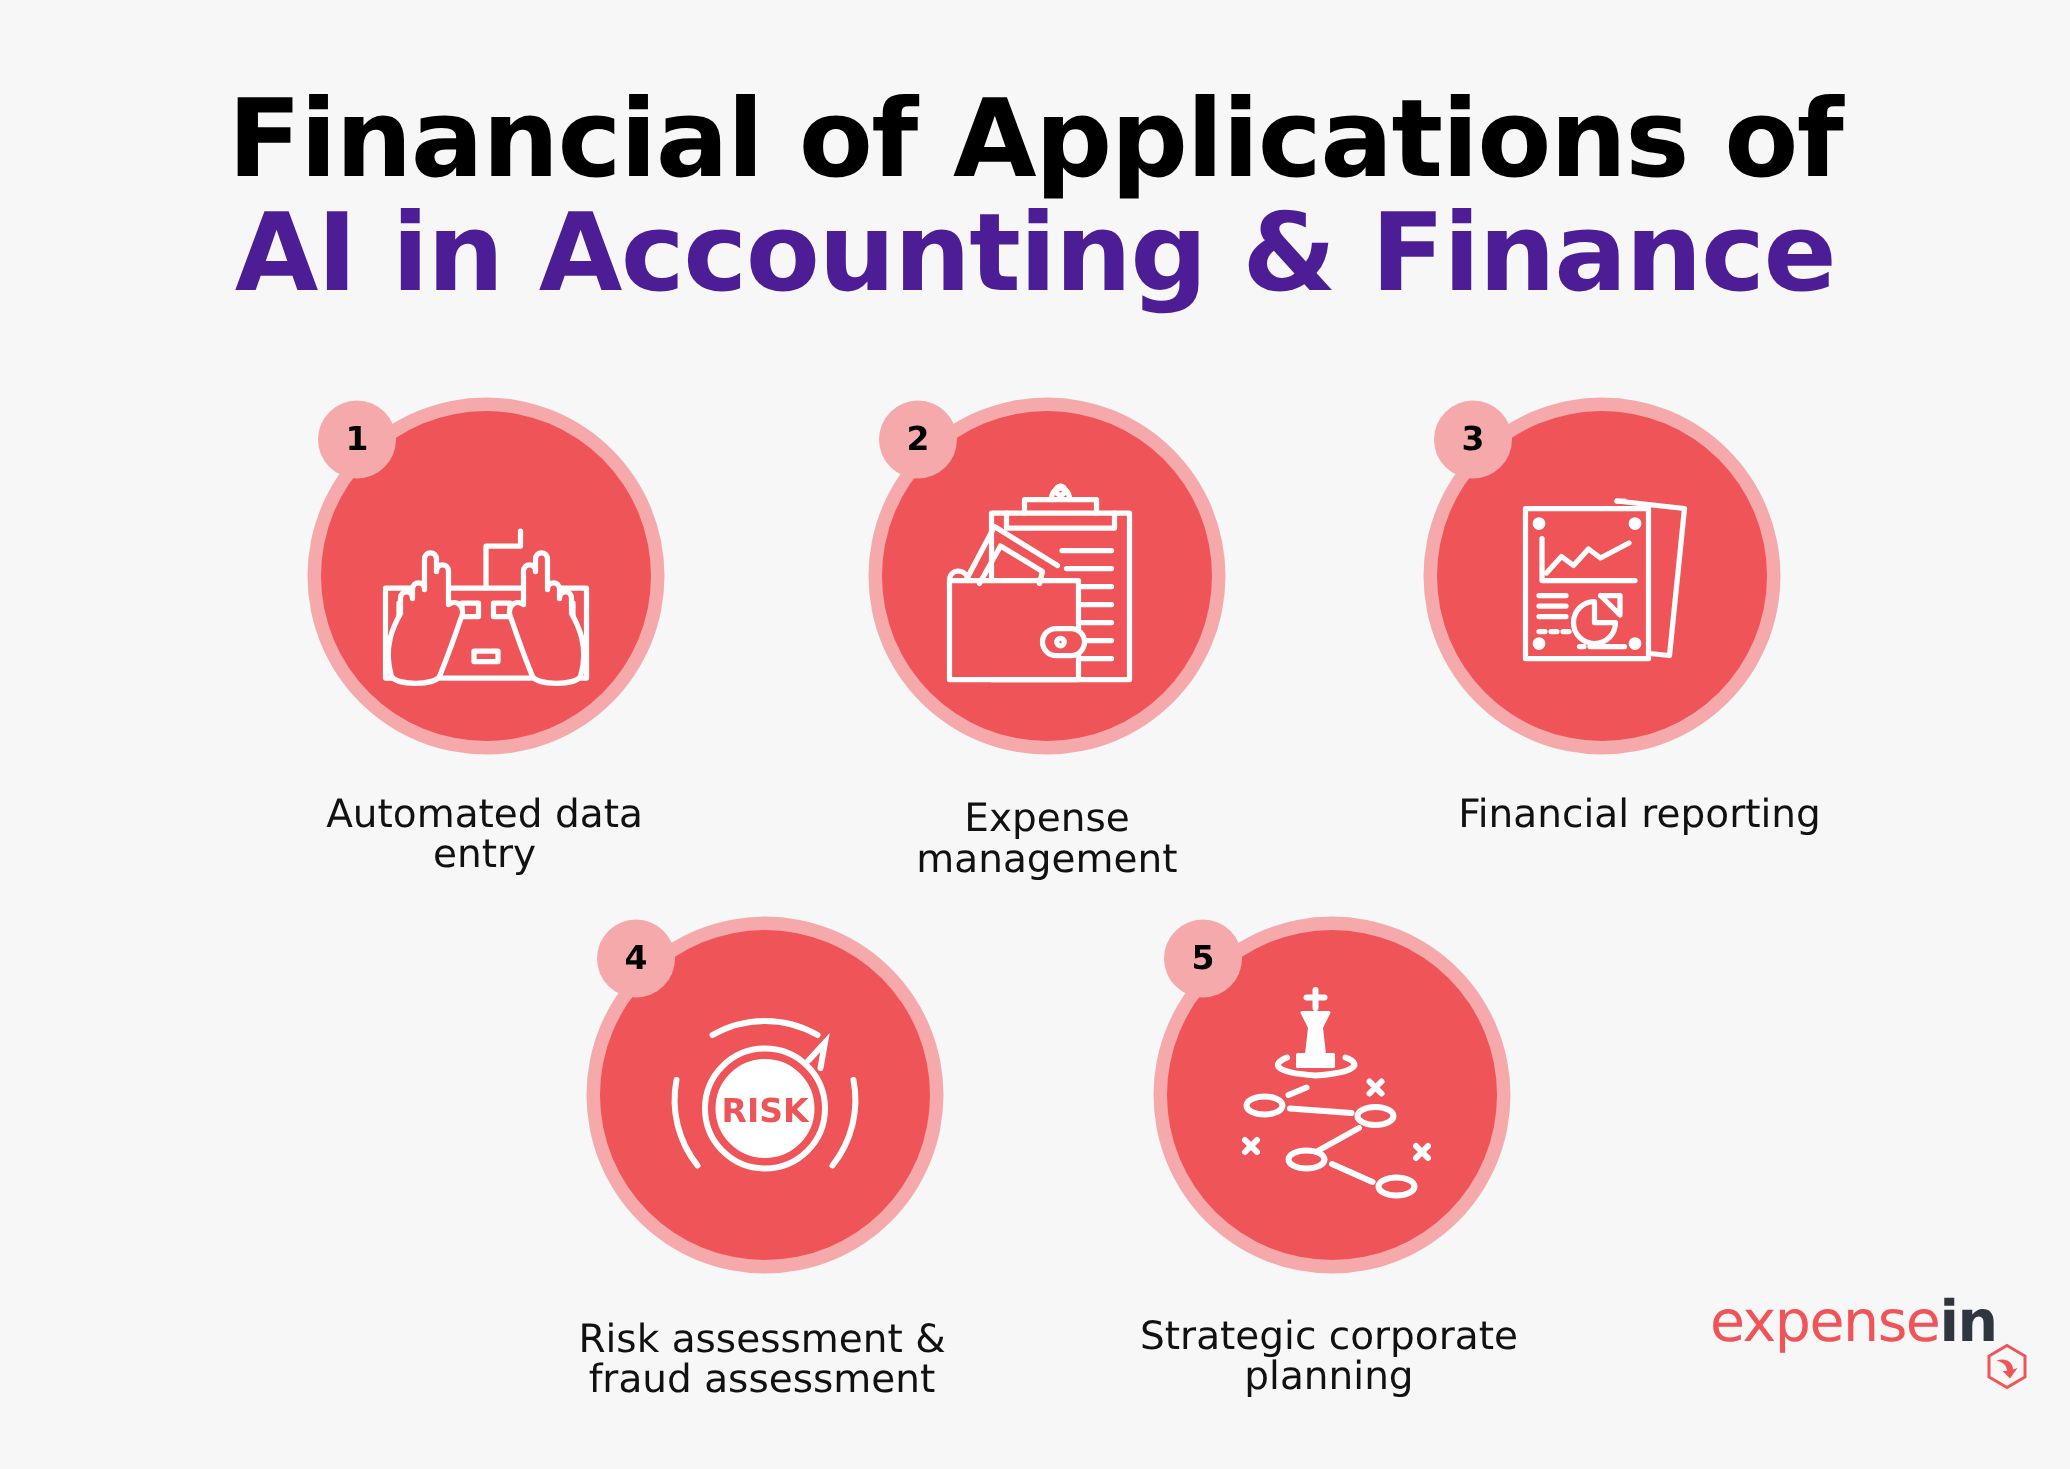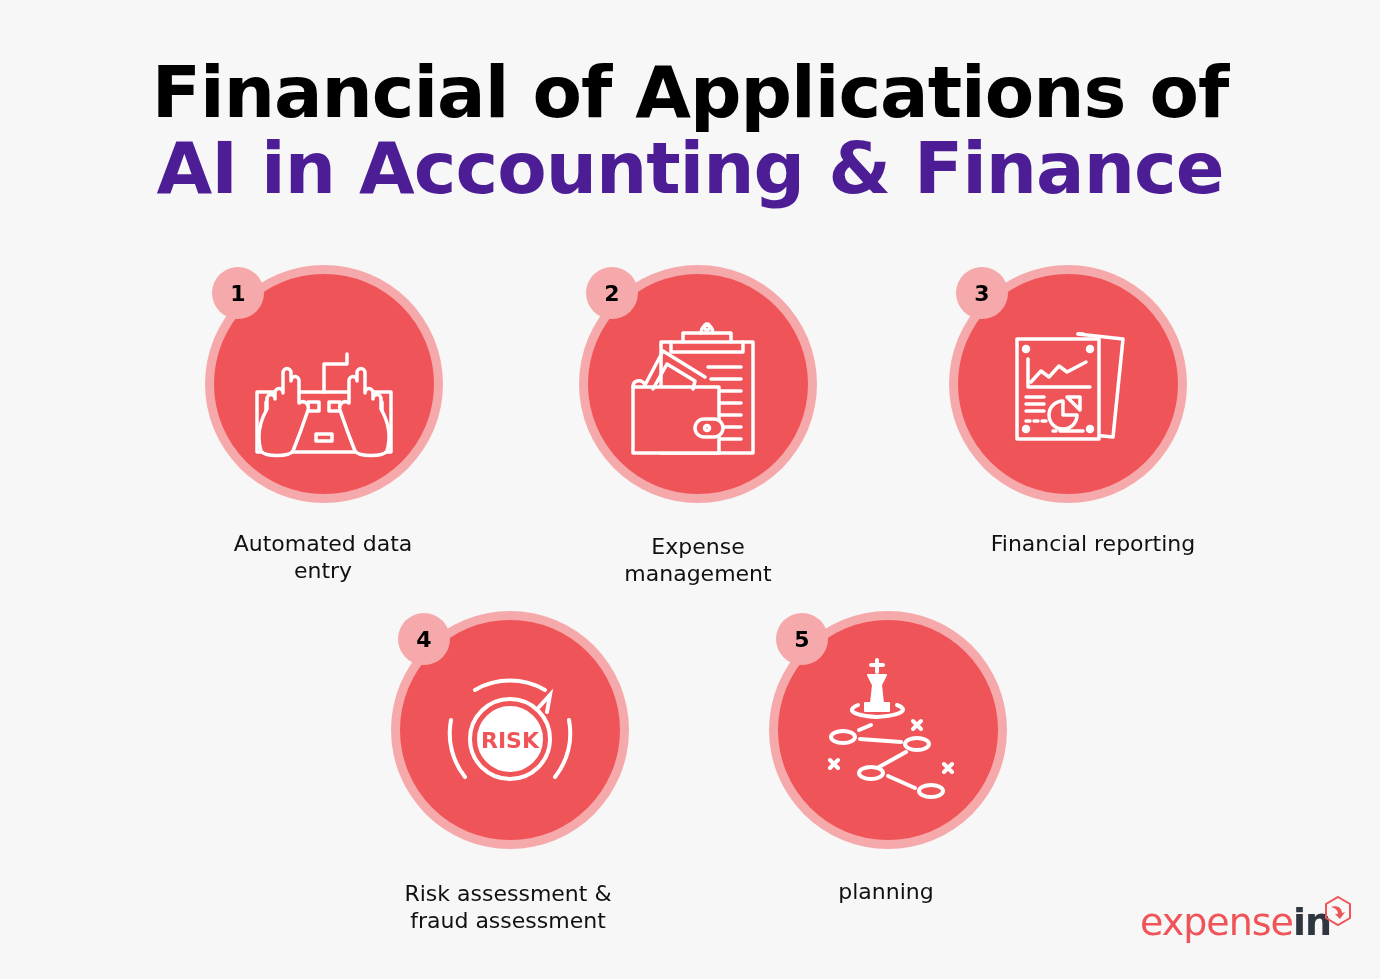--- a/index.html
+++ b/index.html
@@ -24,24 +24,24 @@
     background:#ef5458;
   }
   .badge {
     position:absolute; left:7px; top:2px; width:52px; height:52px; border-radius:50%;
     background:#f6a9ab; display:flex; align-items:center; justify-content:center;
     font-family:"DejaVu Sans", sans-serif; font-weight:bold; font-size:22px; color:#000;
   }
   .icon { position:absolute; left:44px; top:44px; width:150px; height:150px; }
   .label {
     position:absolute; width:300px; text-align:center; color:#111;
-    font-family:"DejaVu Sans", sans-serif; font-size:22px; line-height:27px;
+    font-family:"DejaVu Sans", sans-serif; font-size:26px; line-height:27px;
   }
   .logo {
-    position:absolute; left:1140px; top:903px; font-family:"DejaVu Sans", sans-serif;
+    position:absolute; left:1140px; top:862px; font-family:"DejaVu Sans", sans-serif;
     font-size:38px; letter-spacing:-1px; line-height:1;text-align:right;
   }
   .logo .a { color:#ef5458; }
   .logo .b { color:#2f3640; font-weight:bold; }
   .logo-mark { position:absolute; left:1323px; top:895px; width:30px; height:32px; }
 </style>
 </head>
 <body>
 
 <div class="title l1">Financial of Applications of</div>
@@ -158,20 +158,21 @@
     <ellipse cx="58" cy="118" rx="12" ry="6"></ellipse>
     <path d="M75 121 L102 133"></path>
     <ellipse cx="118" cy="136" rx="12" ry="6"></ellipse>
     <path d="M100 66 L108 74 M108 66 L100 74"></path>
     <path d="M17 105 L25 113 M25 105 L17 113"></path>
     <path d="M131 109 L139 117 M139 109 L131 117"></path>
   </svg>
   <div class="badge">5</div>
 </div>
 <div class="label" style="left:736px; top:878px;">
+  <div>Strategic corporate</div>
   <div>planning</div>
 </div>
 
 <div class="logo">
   <span class="a">expense</span><span class="b">in</span>
 </div>
 <svg class="logo-mark" viewBox="0 0 30 32">
   <path d="M15 2 L27 9 V23 L15 30 L3 23 V9 Z" fill="none" stroke="#ef5458" stroke-width="2"></path>
   <path d="M8 12 C14 10 19 13 19 18 L22 17 L17 24 L12 19 L15 19 C15 15 12 13 8 12 Z" fill="#ef5458"></path>
 </svg>

